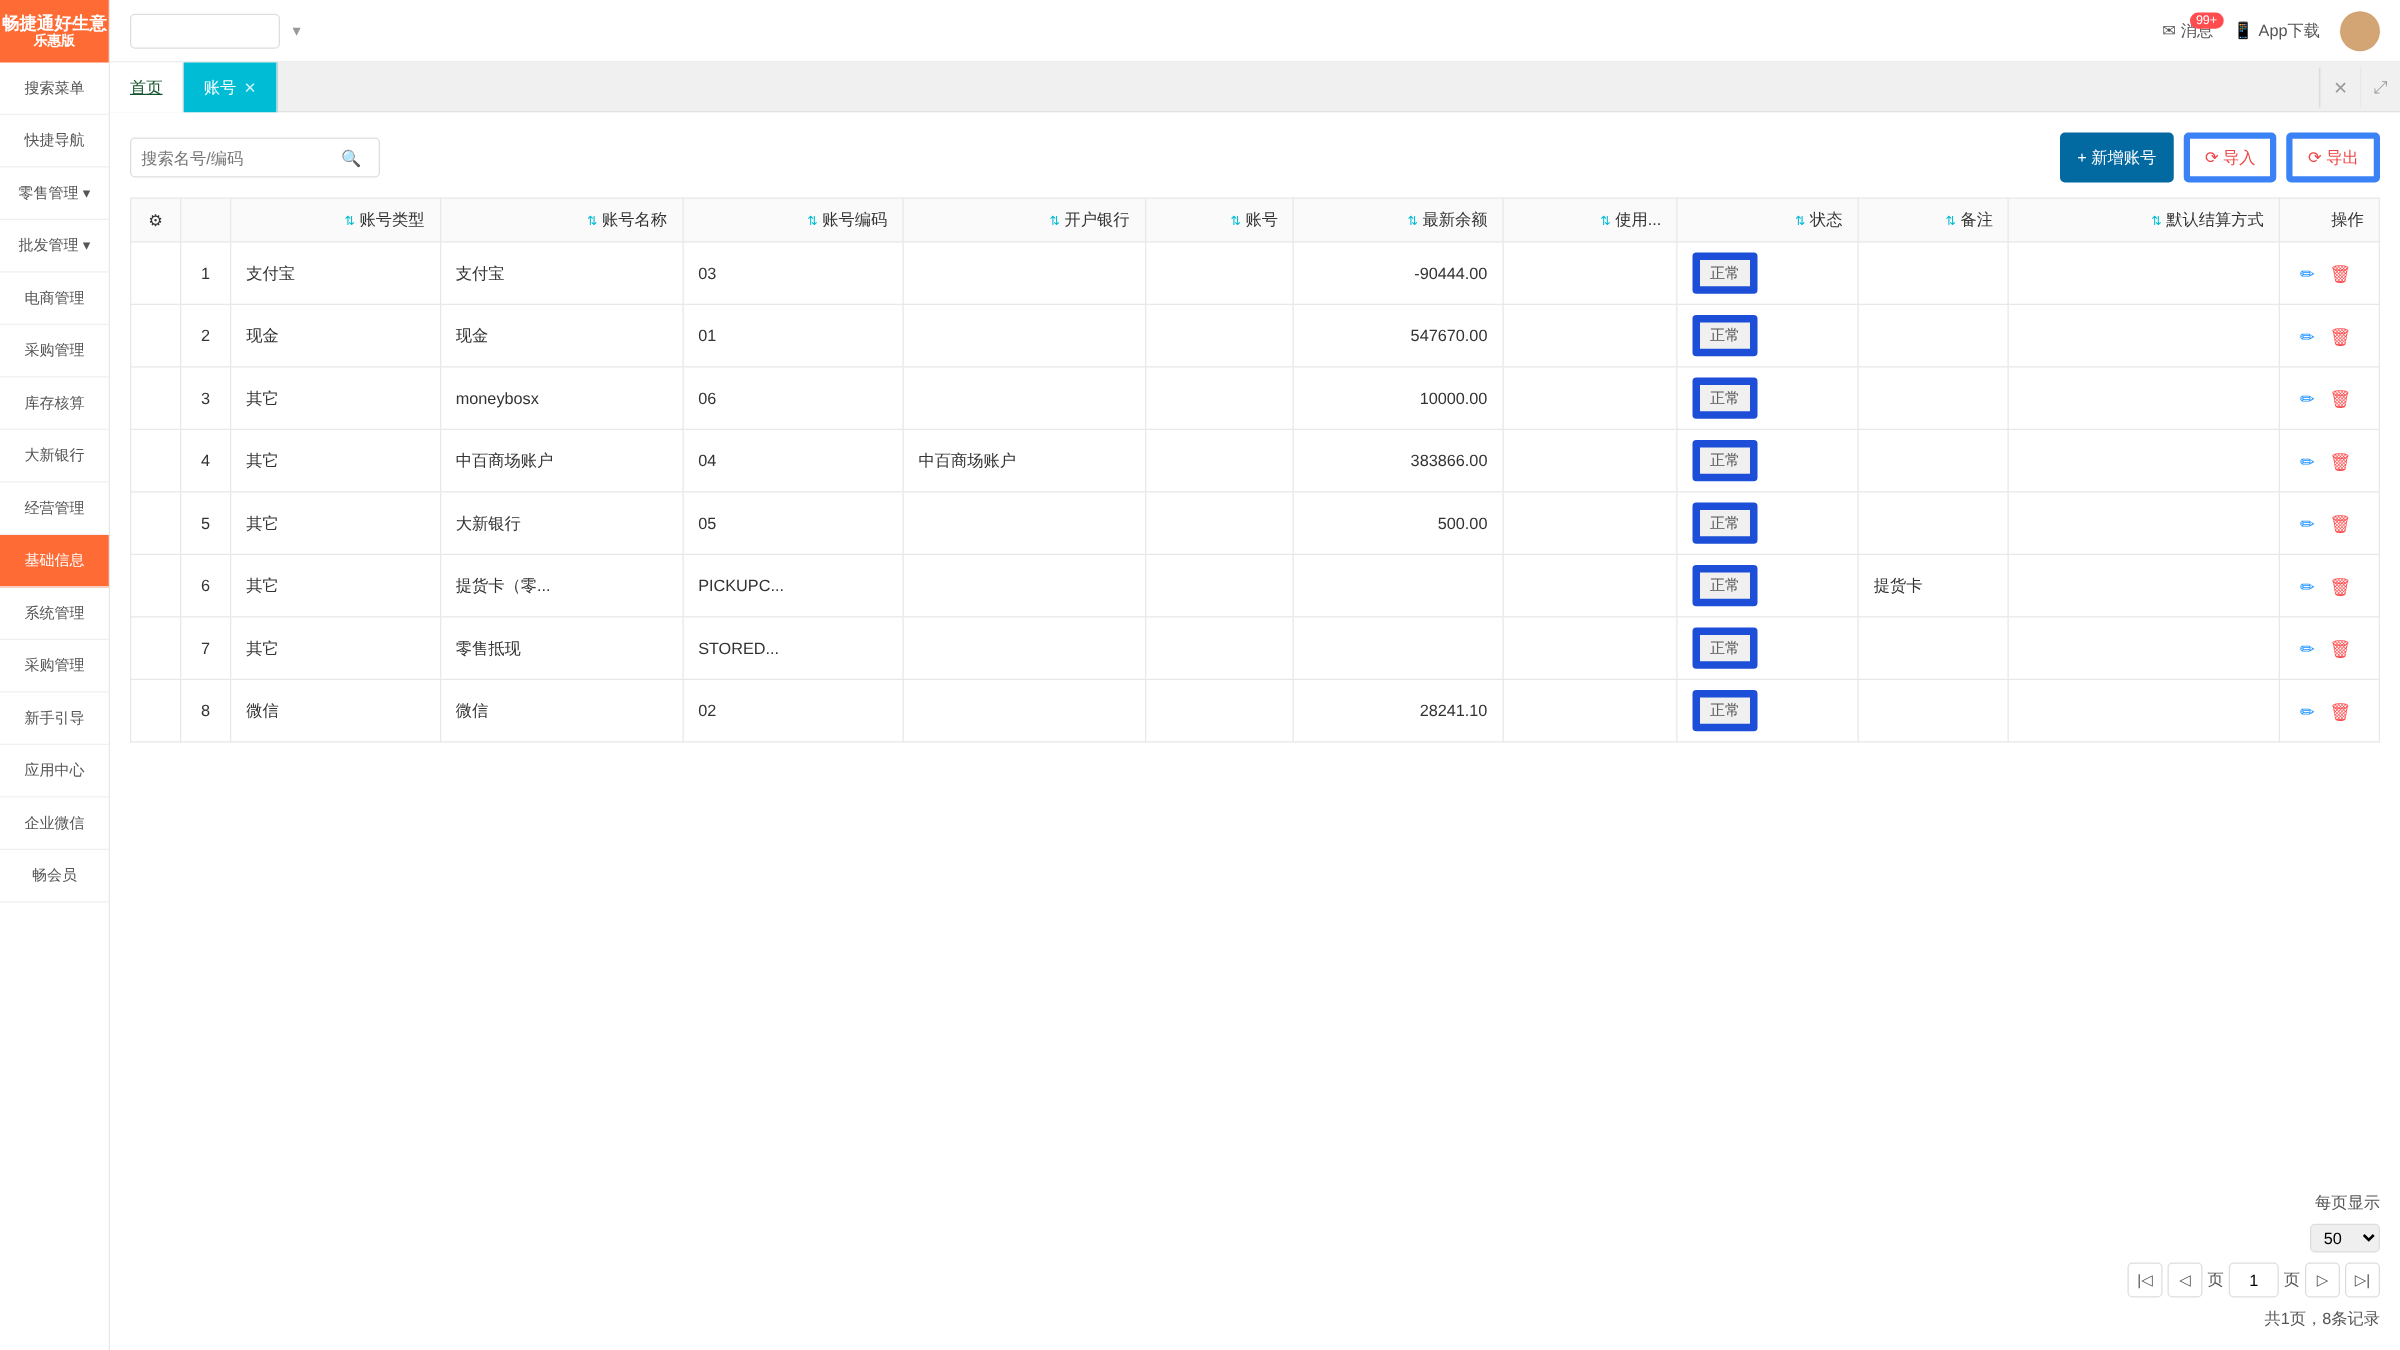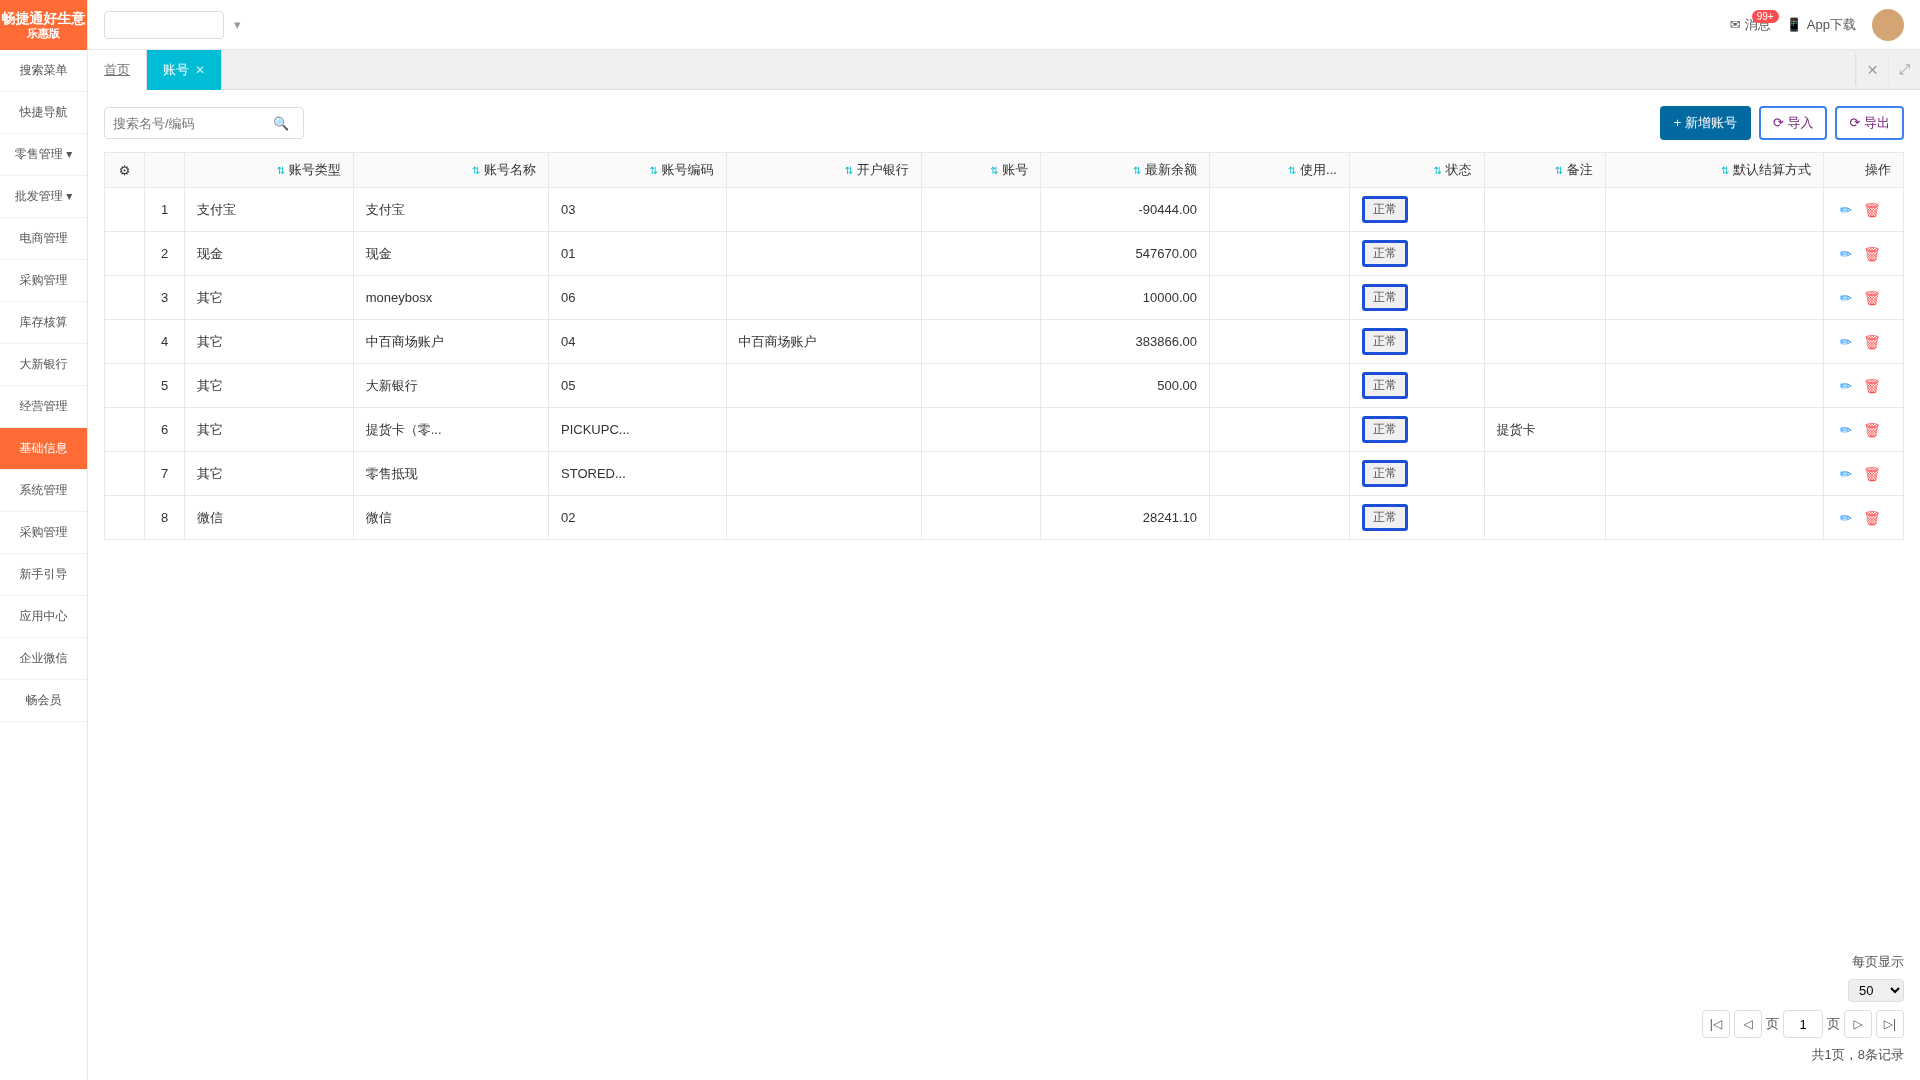--- a/index.html
+++ b/index.html
@@ -110,21 +110,21 @@
     }
     .tab.active {
       background: #00bcd4;
       color: white;
     }
     .tab-close {
       font-size: 12px;
       color: rgba(255,255,255,0.8);
       cursor: pointer;
     }
-    .tab-home { background: white; color: #737373; text-decoration: underline; }
+    .tab-home { background: white; color: #14532d; text-decoration: underline; }
 
     
     .content-area {
       flex: 1;
       background: white;
       overflow: auto;
       padding: 16px;
       position: relative;
     }
 
@@ -155,22 +155,22 @@
       background: #0369a1;
       color: white;
       border: none;
       border-radius: 4px;
       padding: 6px 14px;
       cursor: pointer;
       font-size: 13px;
     }
     .btn-import, .btn-export {
       background: white;
-      color: #701a75;
-      border: 2px solid #3b82f6;
+      color: #ef4444;
+      border: 5px solid #3b82f6;
       border-radius: 4px;
       padding: 6px 12px;
       cursor: pointer;
       font-size: 13px;
     }
 
     
     .data-table {
       width: 100%;
       border-collapse: collapse;
@@ -198,21 +198,21 @@
       padding: 2px 8px;
       border-radius: 3px;
       font-size: 12px;
       background: #e6f7ff;
       color: #1890ff;
       border: 1px solid #91d5ff;
     }
     .status-normal {
       background: #f0f0f0;
       color: #555;
-      border: 3px solid #1d4ed8;
+      border: 6px solid #1d4ed8;
     }
     .action-btn {
       background: none;
       border: none;
       cursor: pointer;
       color: #1890ff;
       font-size: 14px;
       padding: 0 4px;
     }
     .action-btn.delete { color: #ff4d4f; }

